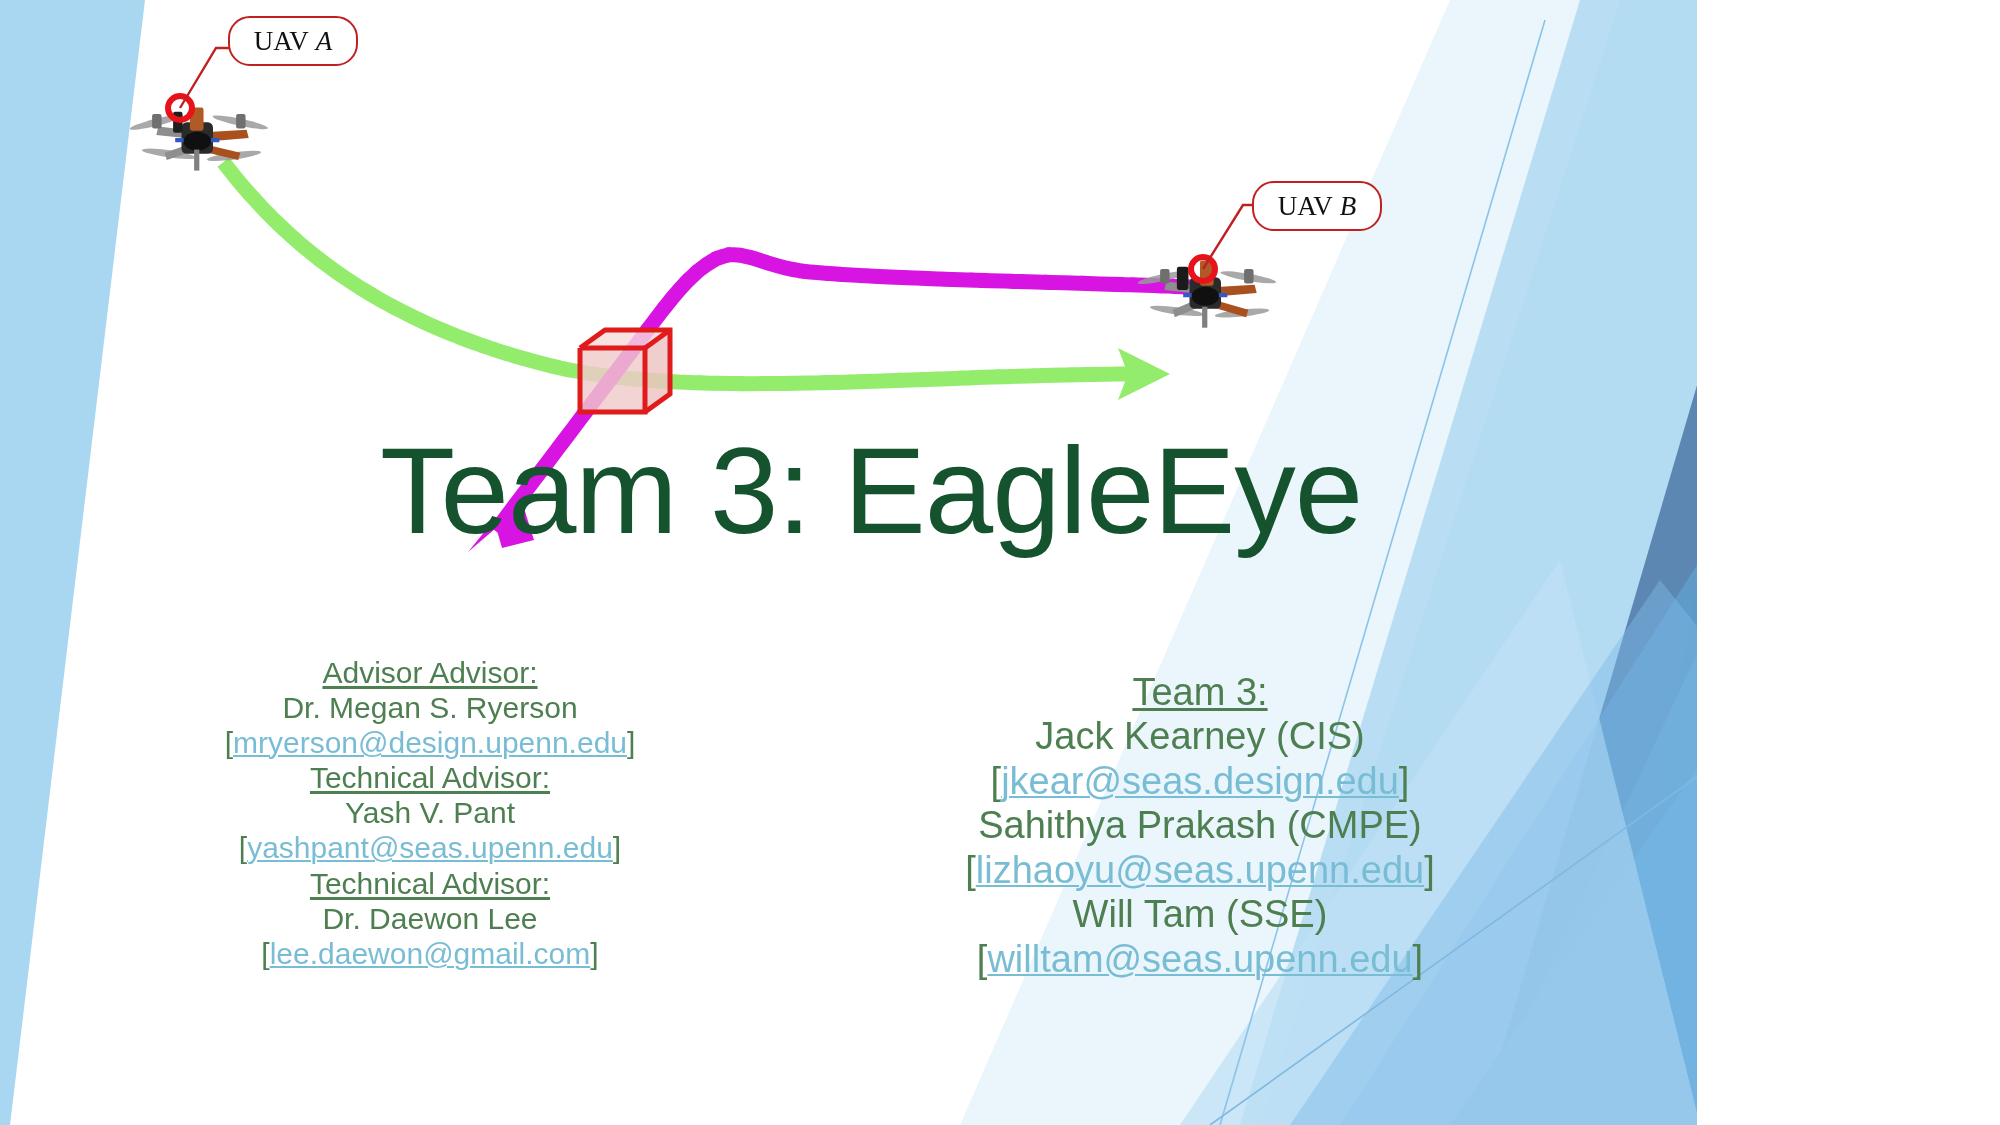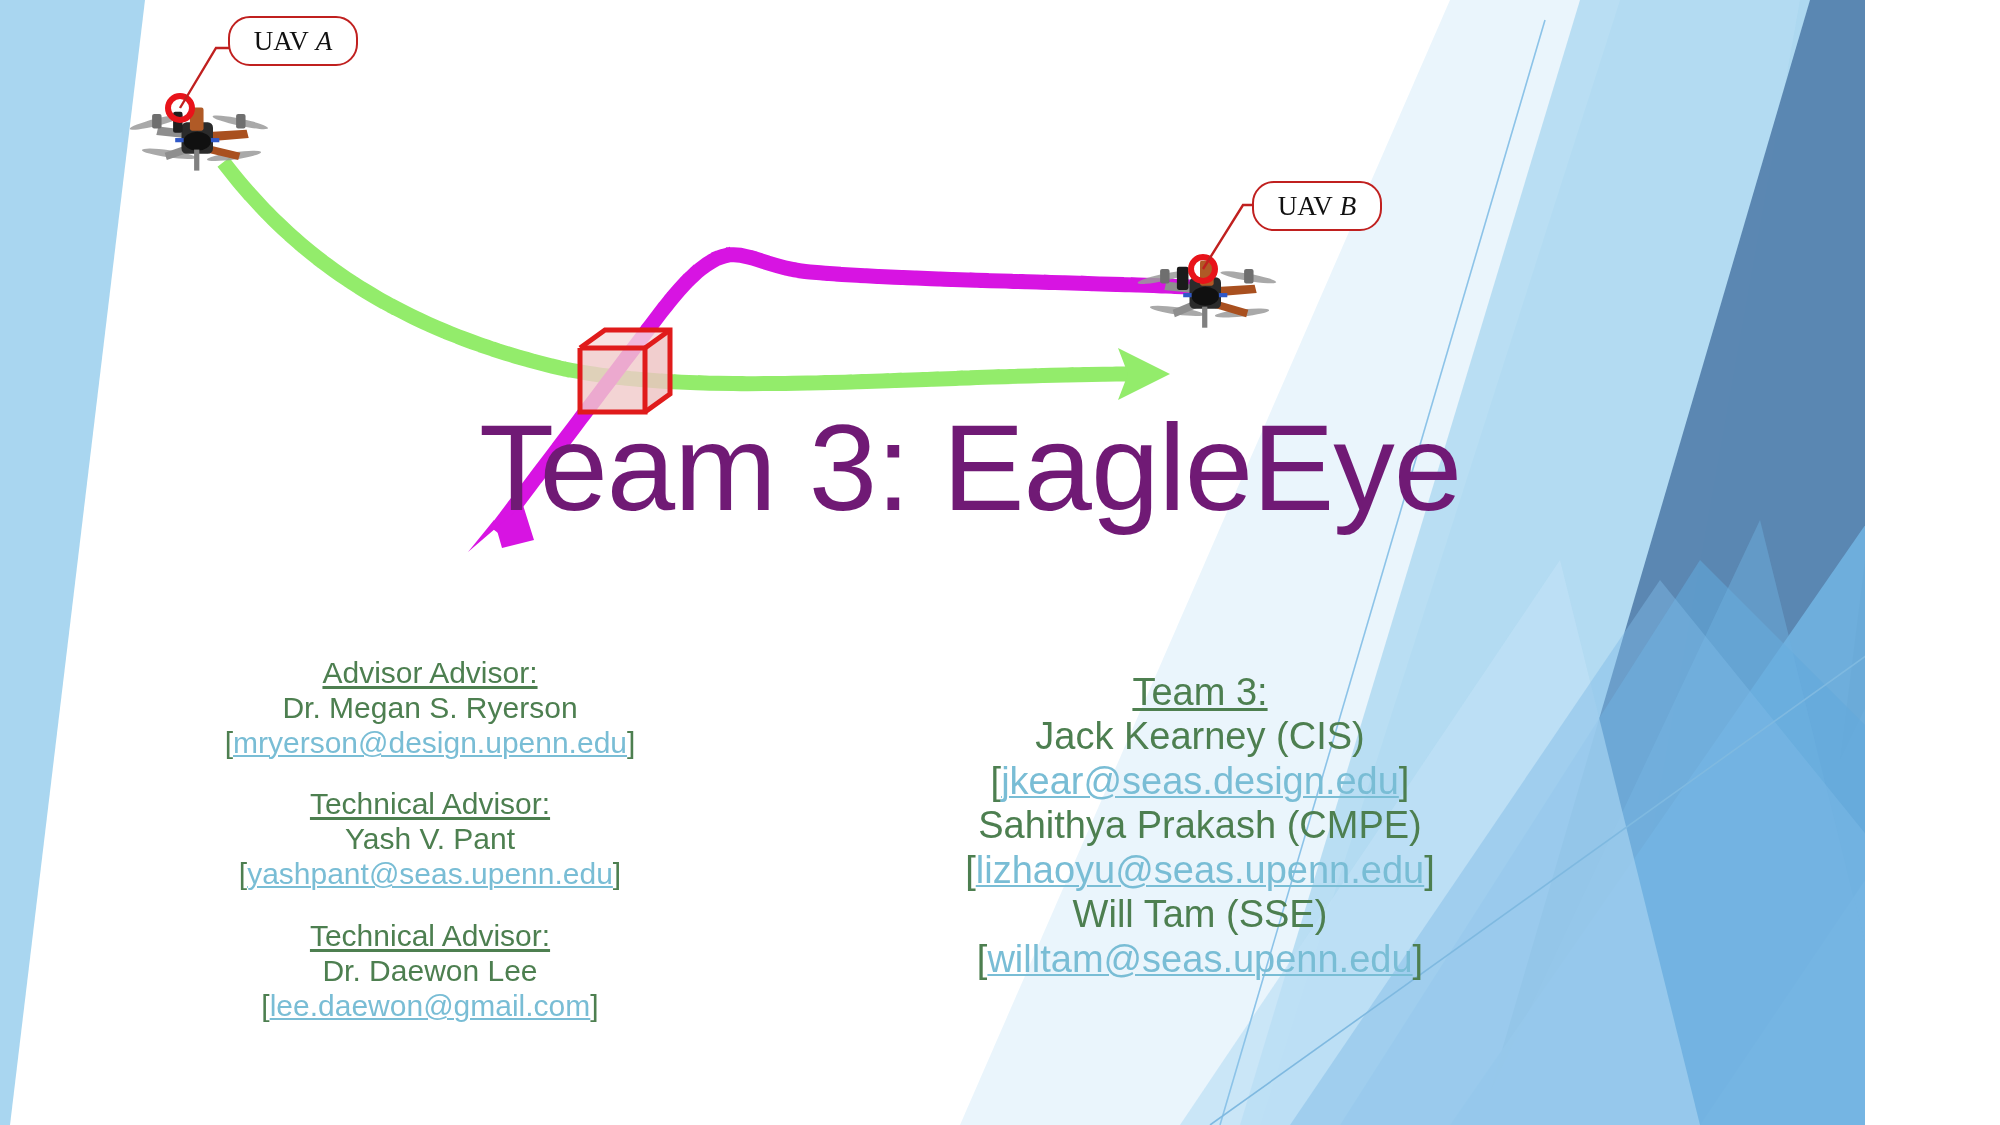--- a/index.html
+++ b/index.html
@@ -5,25 +5,24 @@
   html, body {
     margin: 0;
     padding: 0;
     background: #ffffff;
   }
   body {
     font-family: "DejaVu Sans", sans-serif;
   }
   #slide {
     position: relative;
-    width: 1845px;
+    width: 1697px;
     height: 1125px;
     overflow: hidden;
     background: #ffffff;
-    padding-left: 20px;
   }
   
   #bg-art {
     position: absolute;
     inset: 0;
     width: 2000px;
     height: 1125px;
     pointer-events: none;
   }
   
@@ -71,28 +70,27 @@
   #callout-uav-b {
     left: 1252px;
     top: 181px;
     width: 98px;
     height: 46px;
   }
   
   #slide-title {
     position: absolute;
     left: 380px;
-    top: 403px;
+    top: 426px;
     width: 1180px;
-    text-align: center;
     font-family: "Liberation Sans", sans-serif;
     font-size: 123px;
     font-weight: normal;
     letter-spacing: -1px;
-    color: #701a75;
+    color: #14532d;
     line-height: 1.05;
     white-space: nowrap;
   }
   
   .credits-col {
     position: absolute;
     text-align: center;
     font-family: "Liberation Sans", sans-serif;
     color: #4d7f50;
     line-height: 1.17;
@@ -103,21 +101,21 @@
     width: 620px;
     font-size: 30px;
   }
   #team-col {
     left: 890px;
     top: 670px;
     width: 620px;
     font-size: 38px;
   }
   .credit-block { margin-bottom: 0; }
-  .credit-block + .credit-block { margin-top: 26px; }
+  .credit-block + .credit-block { }
   .credit-heading {
     text-decoration: underline;
     text-underline-offset: 3px;
   }
   .credit-name { }
   .credit-email {
     color: #4d7f50;
     white-space: nowrap;
   }
   .credit-email .mail {

